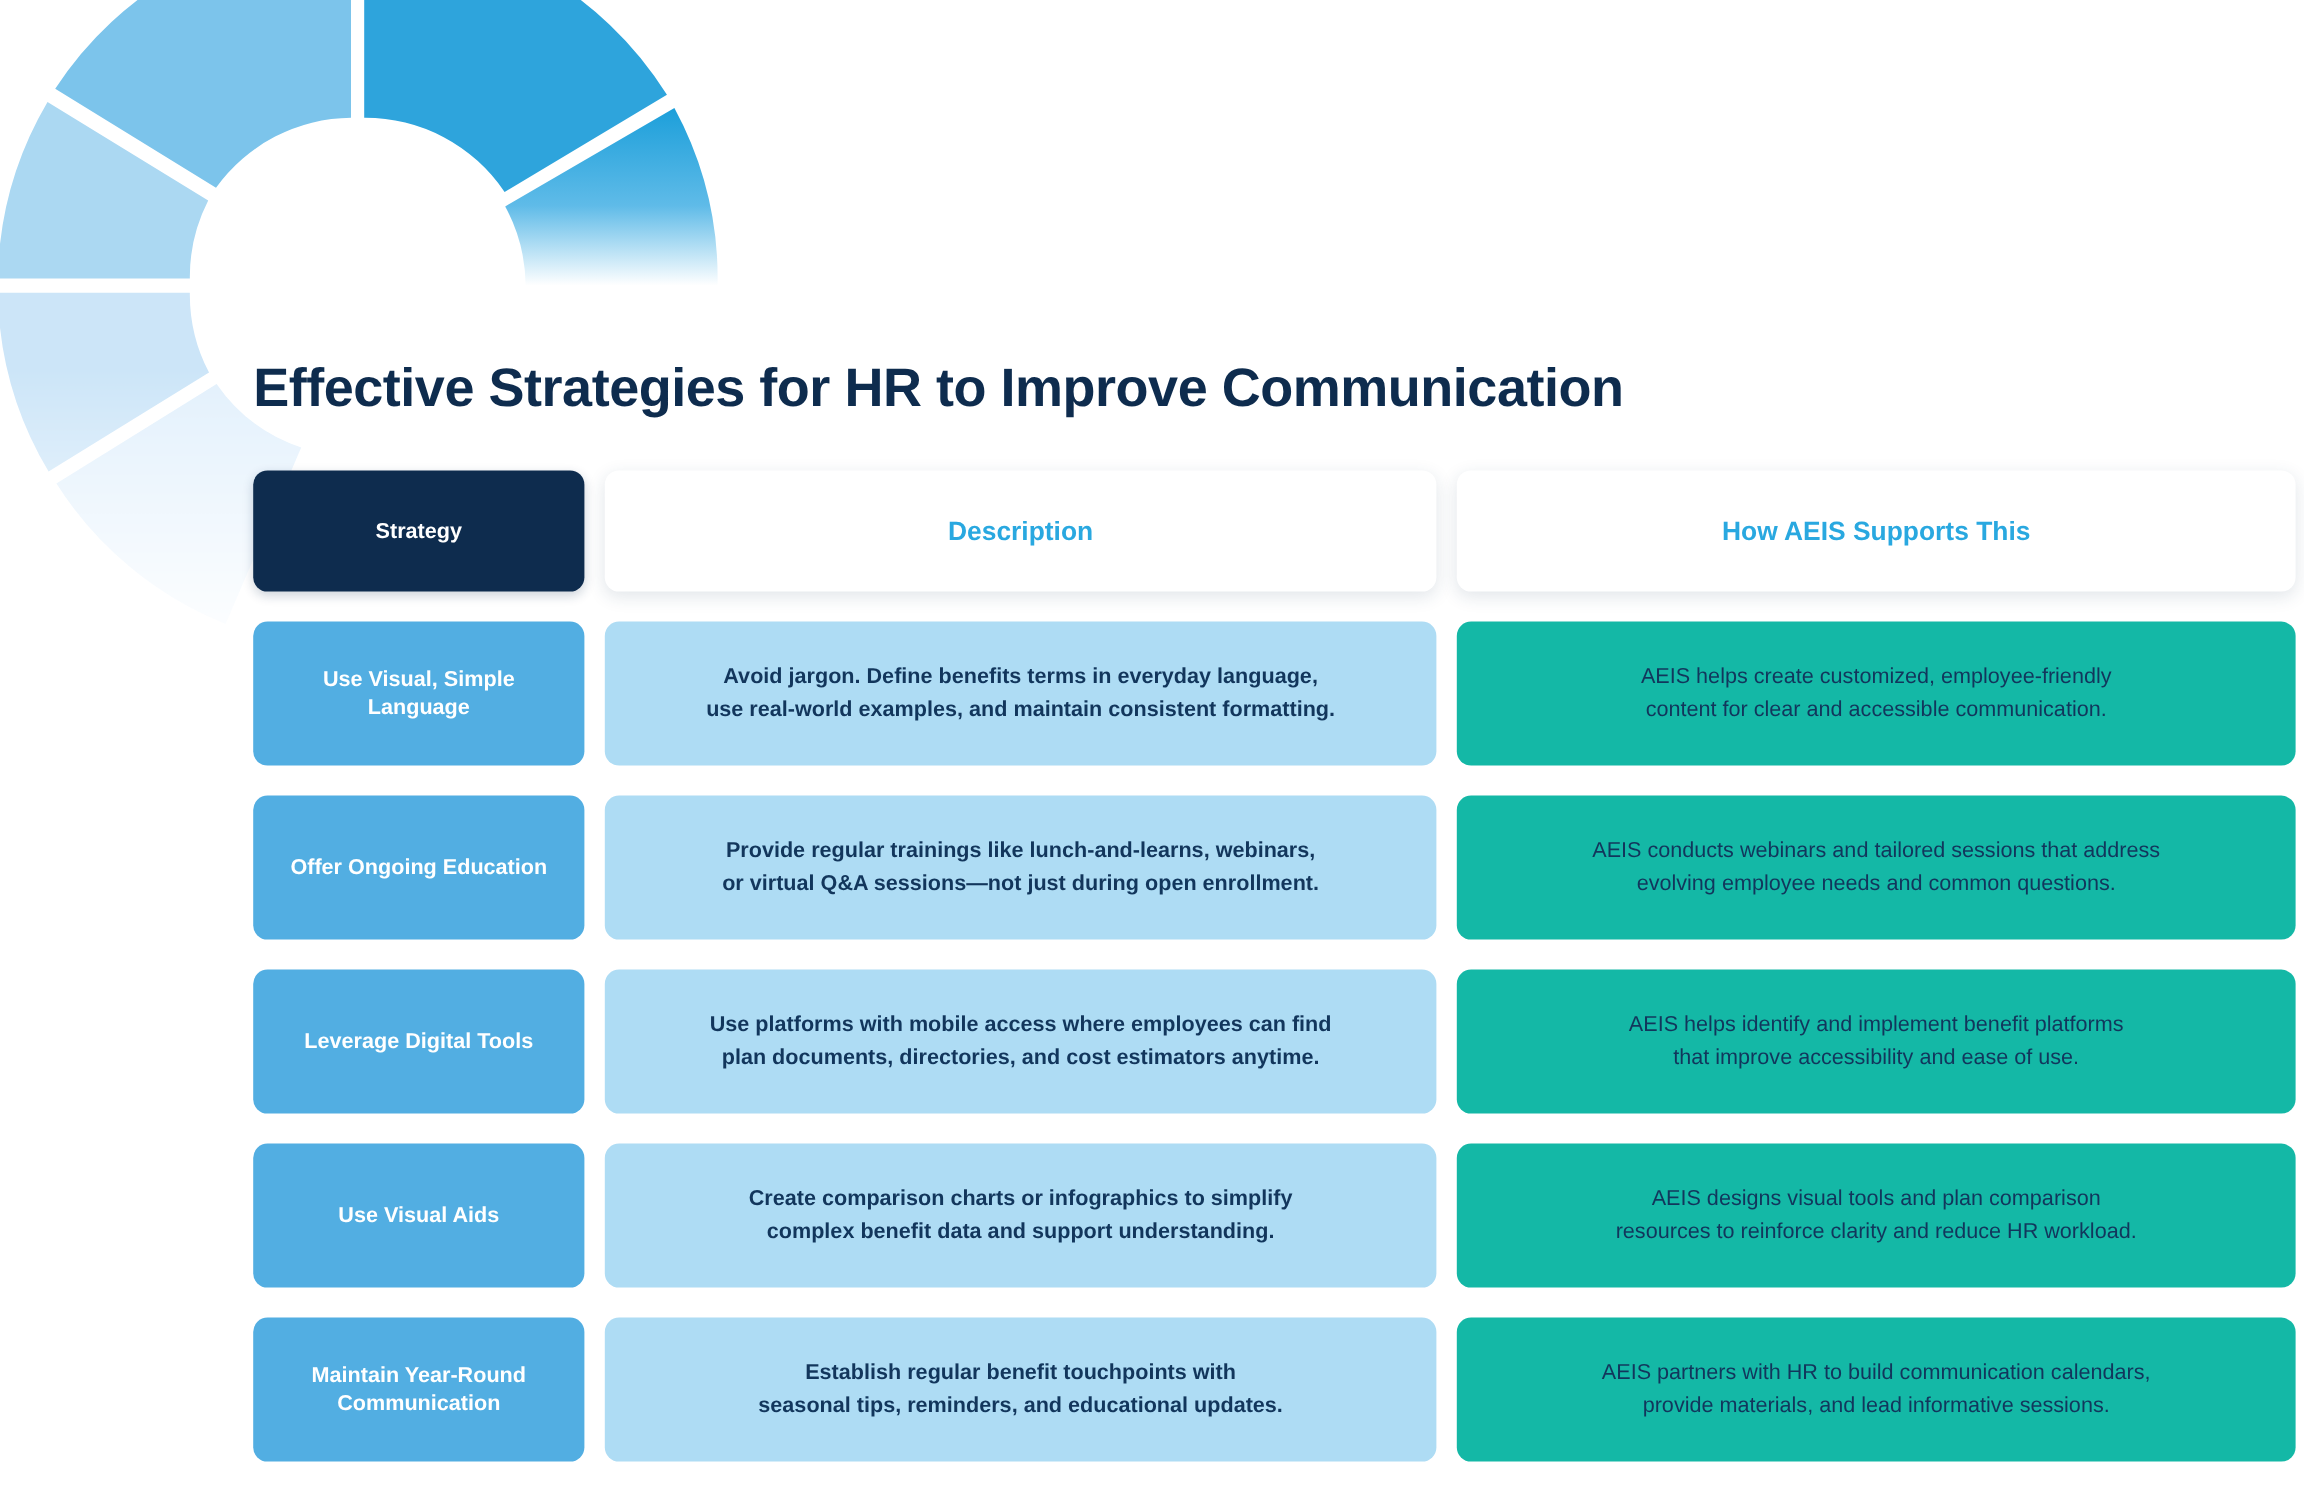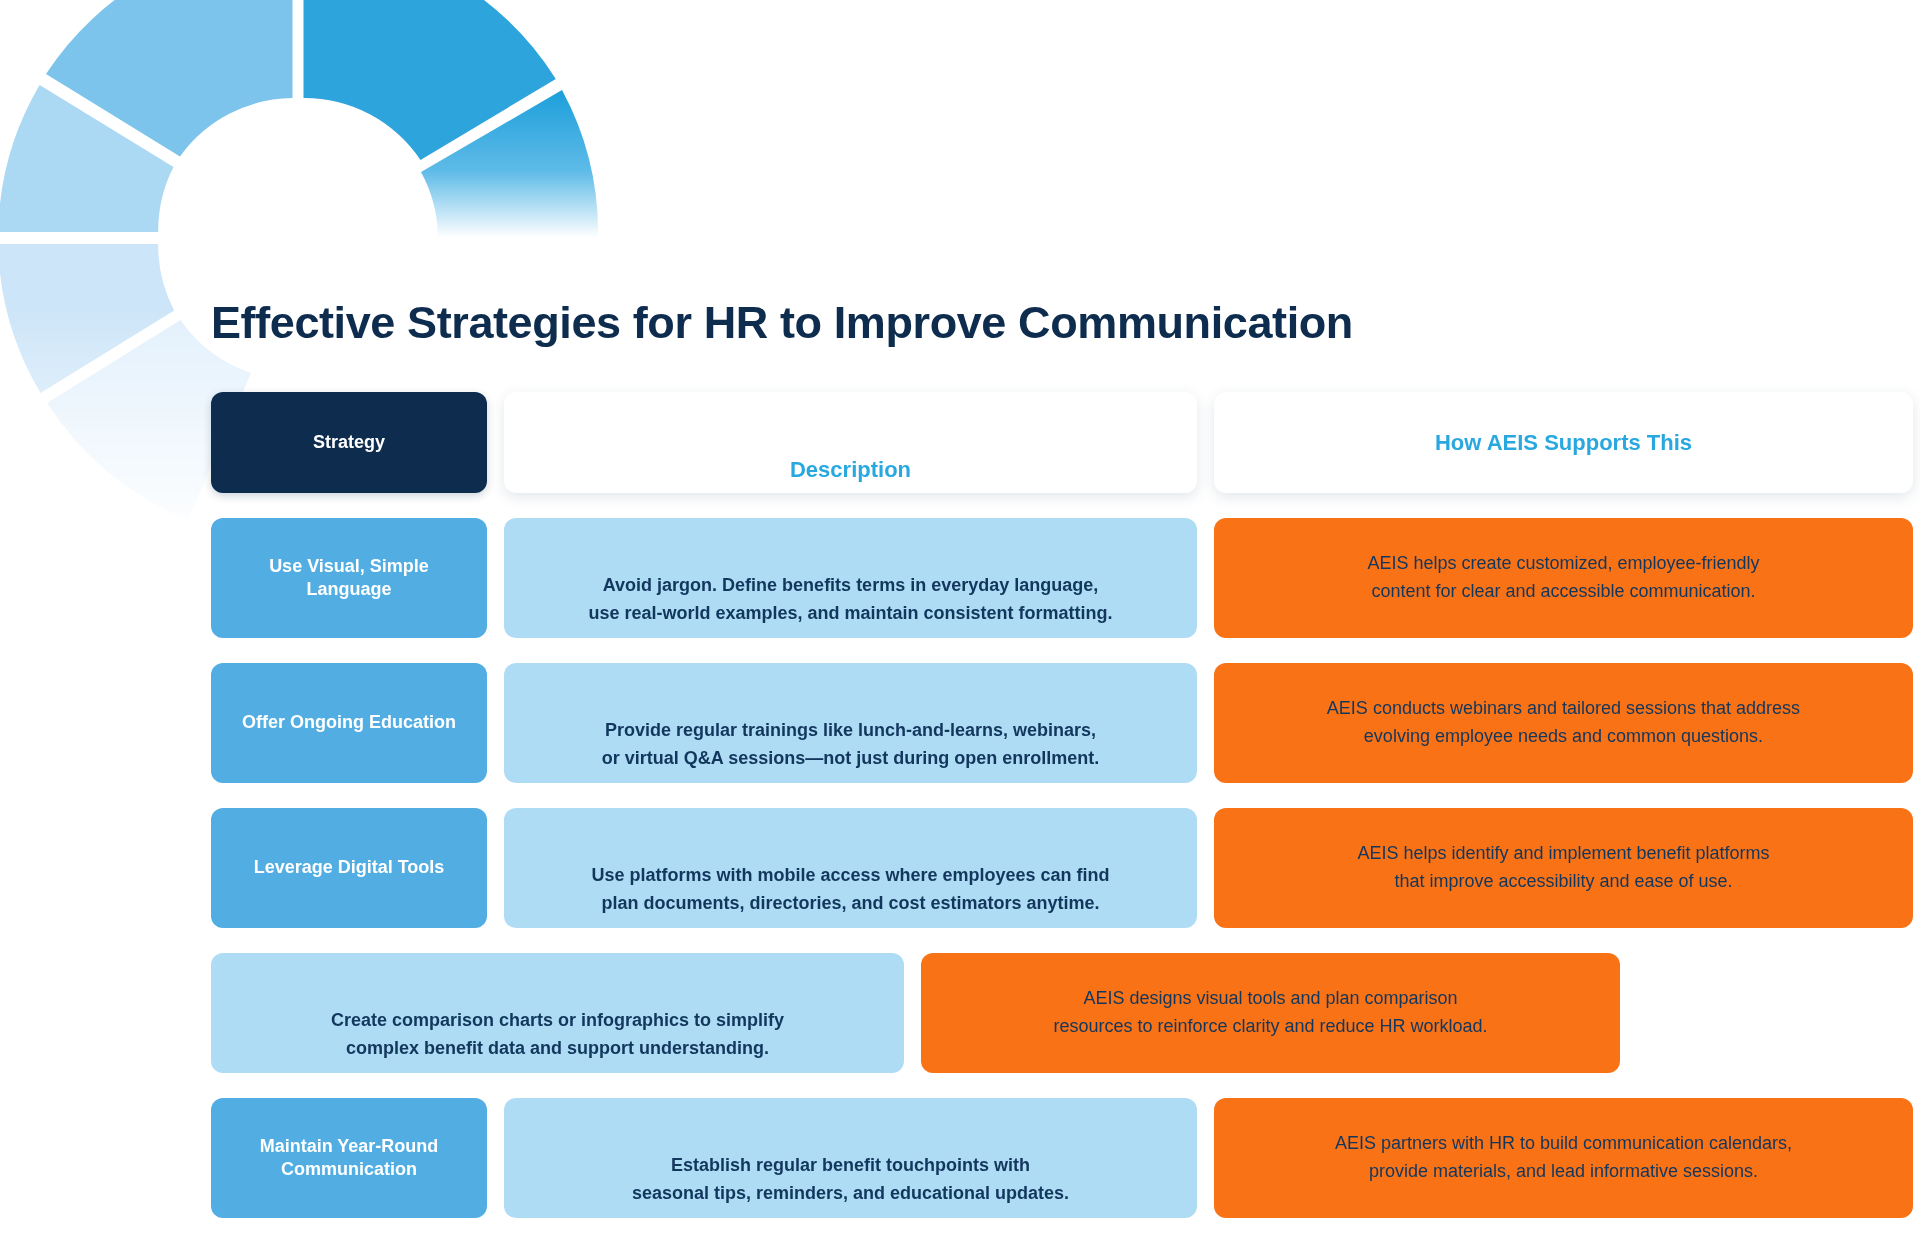--- a/index.html
+++ b/index.html
@@ -68,21 +68,21 @@
     display: flex;
     align-items: center;
     justify-content: center;
     text-align: center;
     border-radius: 12px;
     box-sizing: border-box;
     padding: 10px 22px;
   }
 
   .col-strategy   { width: 276px; flex: 0 0 276px; align-items: center; }
-  .col-description{ width: 693px; flex: 0 0 693px; align-items: flex-end; }
+  .col-description{ width: 693px; flex: 0 0 693px; }
   .col-support    { width: 699px; flex: 0 0 699px; }
 
   
   .header-row .cell { height: 101px; }
 
   .cell-head-strategy {
     background: #0E2C4E;
     color: #ffffff;
     font-size: 18px;
     font-weight: 700;
@@ -107,21 +107,21 @@
     line-height: 1.3;
   }
   .cell-description {
     background: #AEDCF4;
     color: #12365C;
     font-size: 18px;
     font-weight: 700;
     line-height: 1.55;
   }
   .cell-support {
-    background: #f97316;
+    background: #14b8a6;
     color: #12365C;
     font-size: 18px;
     font-weight: 400;
     line-height: 1.55;
   }
 
   .cell-text { display: block; white-space: pre-line; }
 </style>
 </head>
 <body>
@@ -217,20 +217,23 @@
         <span class="cell-text">Use platforms with mobile access where employees can find
 plan documents, directories, and cost estimators anytime.</span>
       </div>
       <div class="cell col-support cell-support">
         <span class="cell-text">AEIS helps identify and implement benefit platforms
 that improve accessibility and ease of use.</span>
       </div>
     </div>
 
     <div class="matrix-row body-row">
+      <div class="cell col-strategy cell-strategy">
+        <span class="cell-text">Use Visual Aids</span>
+      </div>
       <div class="cell col-description cell-description">
         <span class="cell-text">Create comparison charts or infographics to simplify
 complex benefit data and support understanding.</span>
       </div>
       <div class="cell col-support cell-support">
         <span class="cell-text">AEIS designs visual tools and plan comparison
 resources to reinforce clarity and reduce HR workload.</span>
       </div>
     </div>
 

